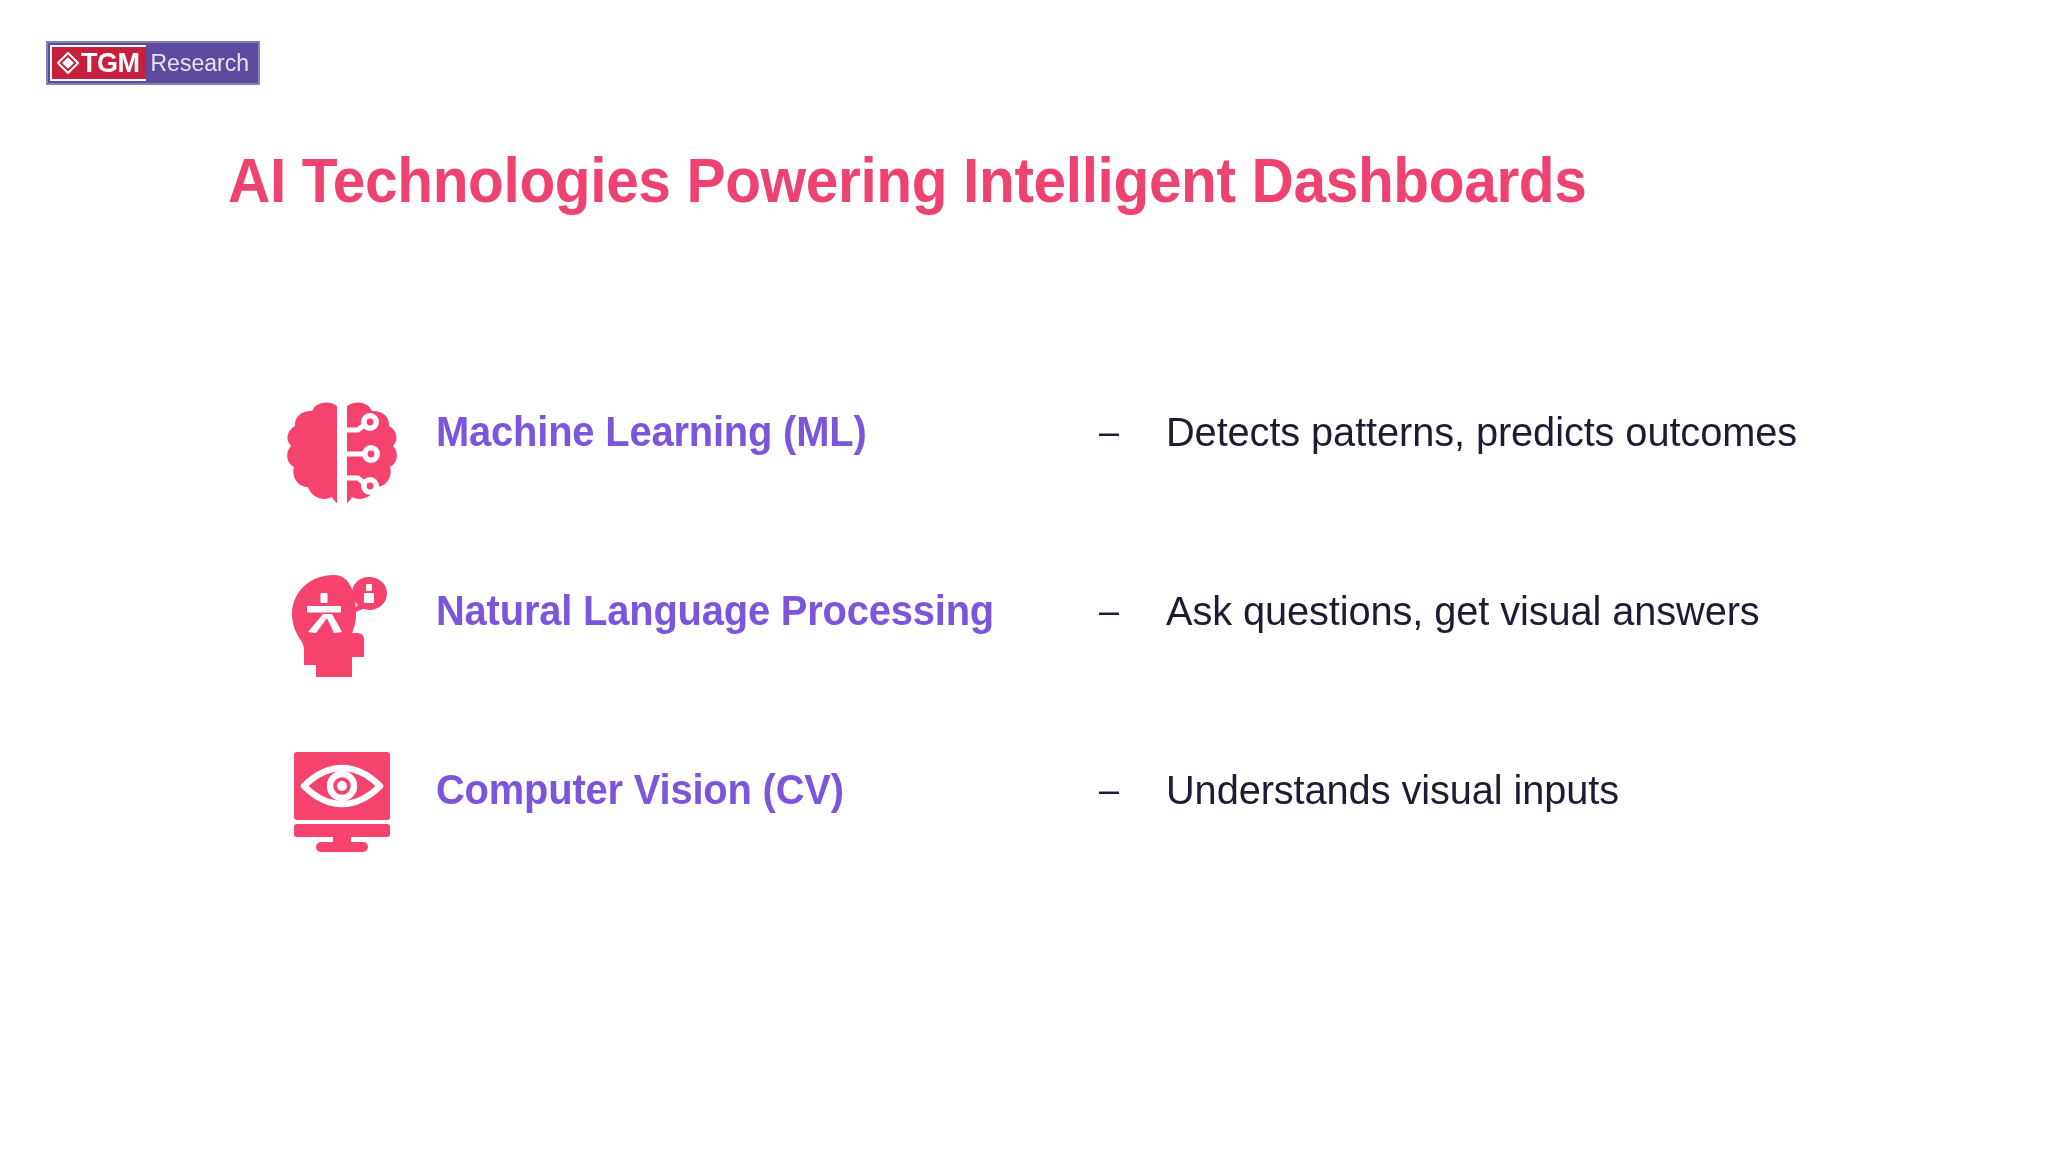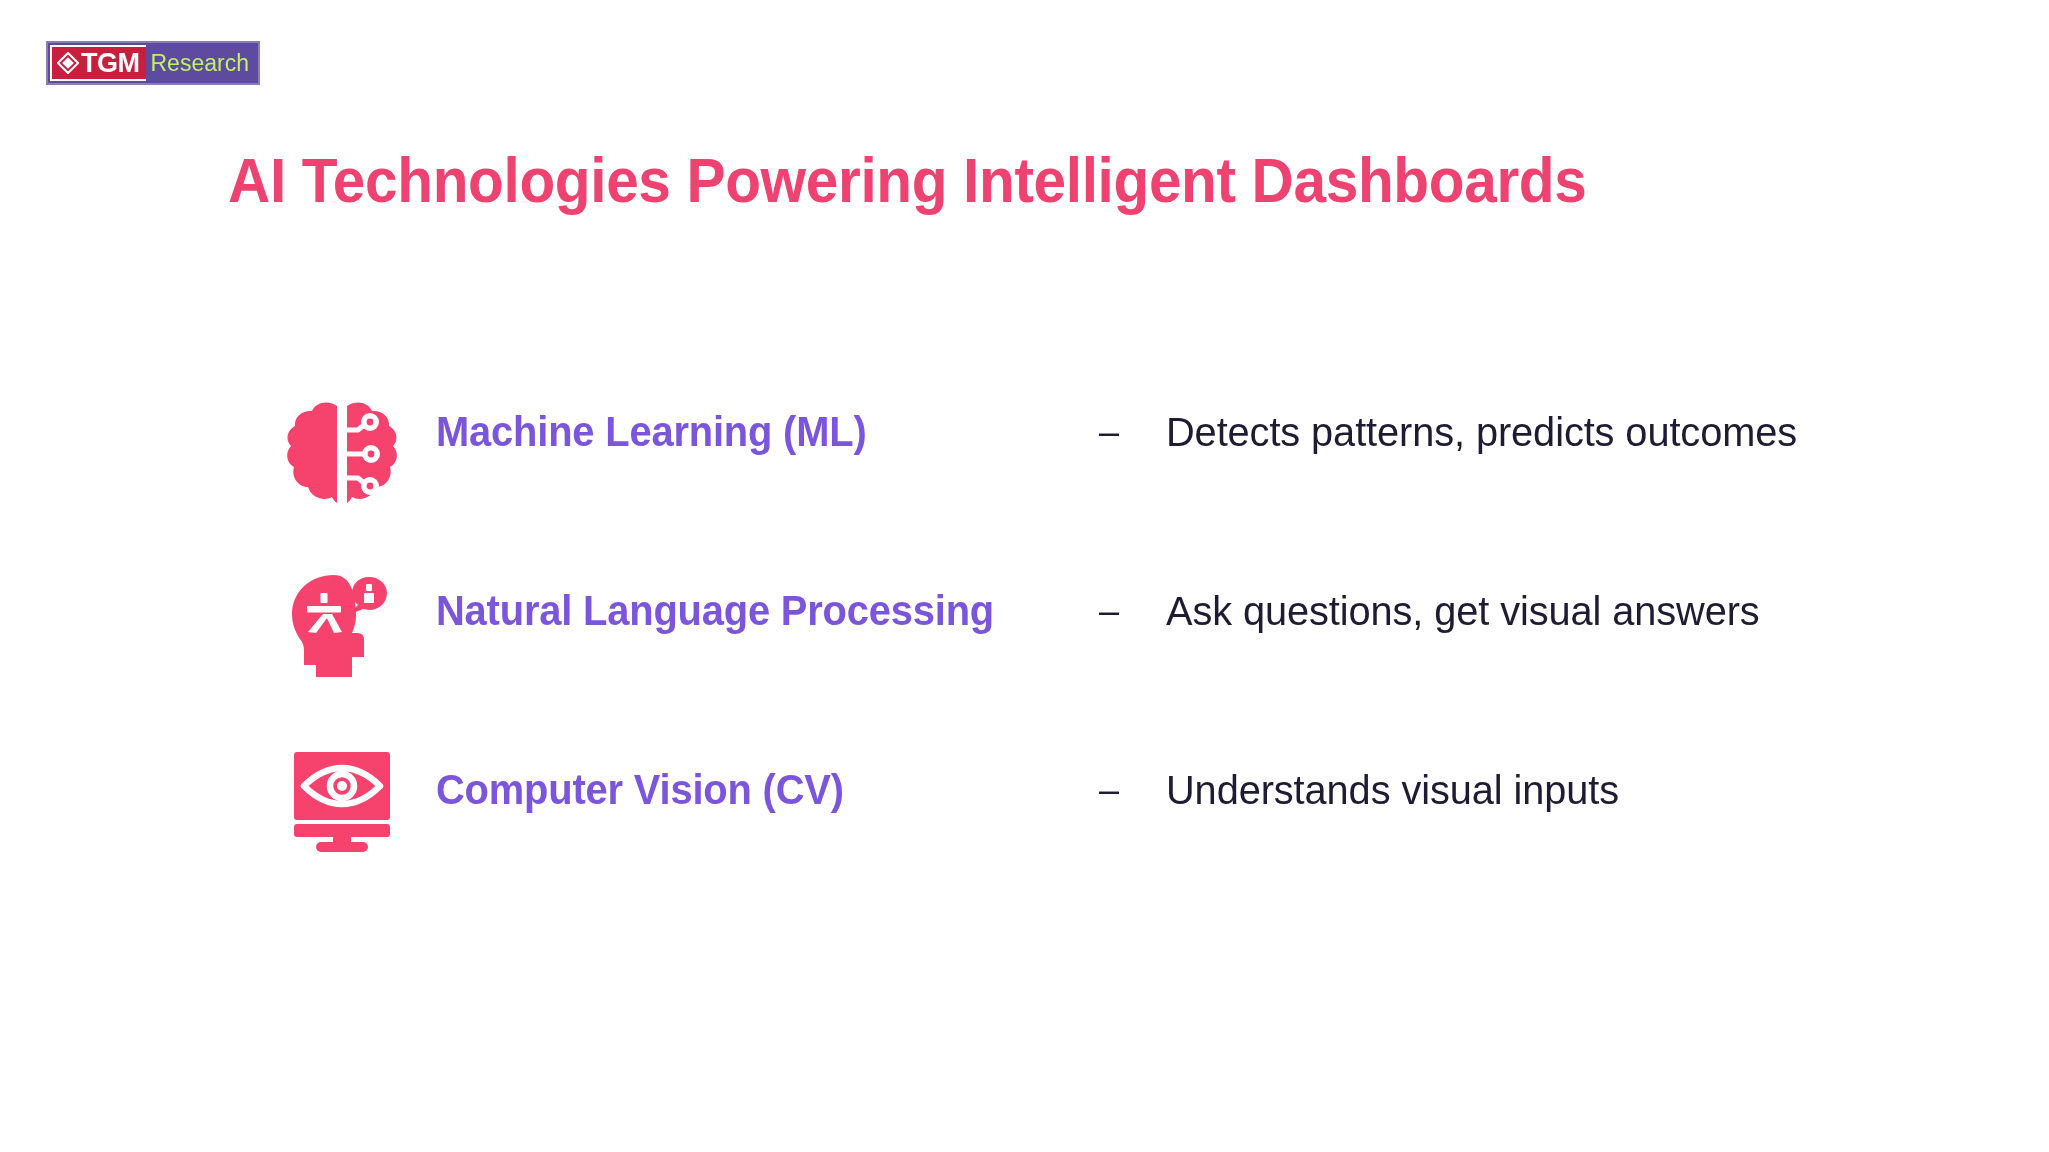--- a/index.html
+++ b/index.html
@@ -64,21 +64,21 @@
     letter-spacing: -0.5px;
     line-height: 1;
     white-space: nowrap;
   }
   .logo-right {
     display: flex;
     align-items: center;
     padding: 0 9px 0 5px;
   }
   .logo-research {
-    color: #bef264;
+    color: #e5e5e5;
     font-family: "Liberation Sans", sans-serif;
     font-weight: normal;
     font-size: 23px;
     line-height: 1;
     white-space: nowrap;
     letter-spacing: 0px;
   }
 
   
   .title {

